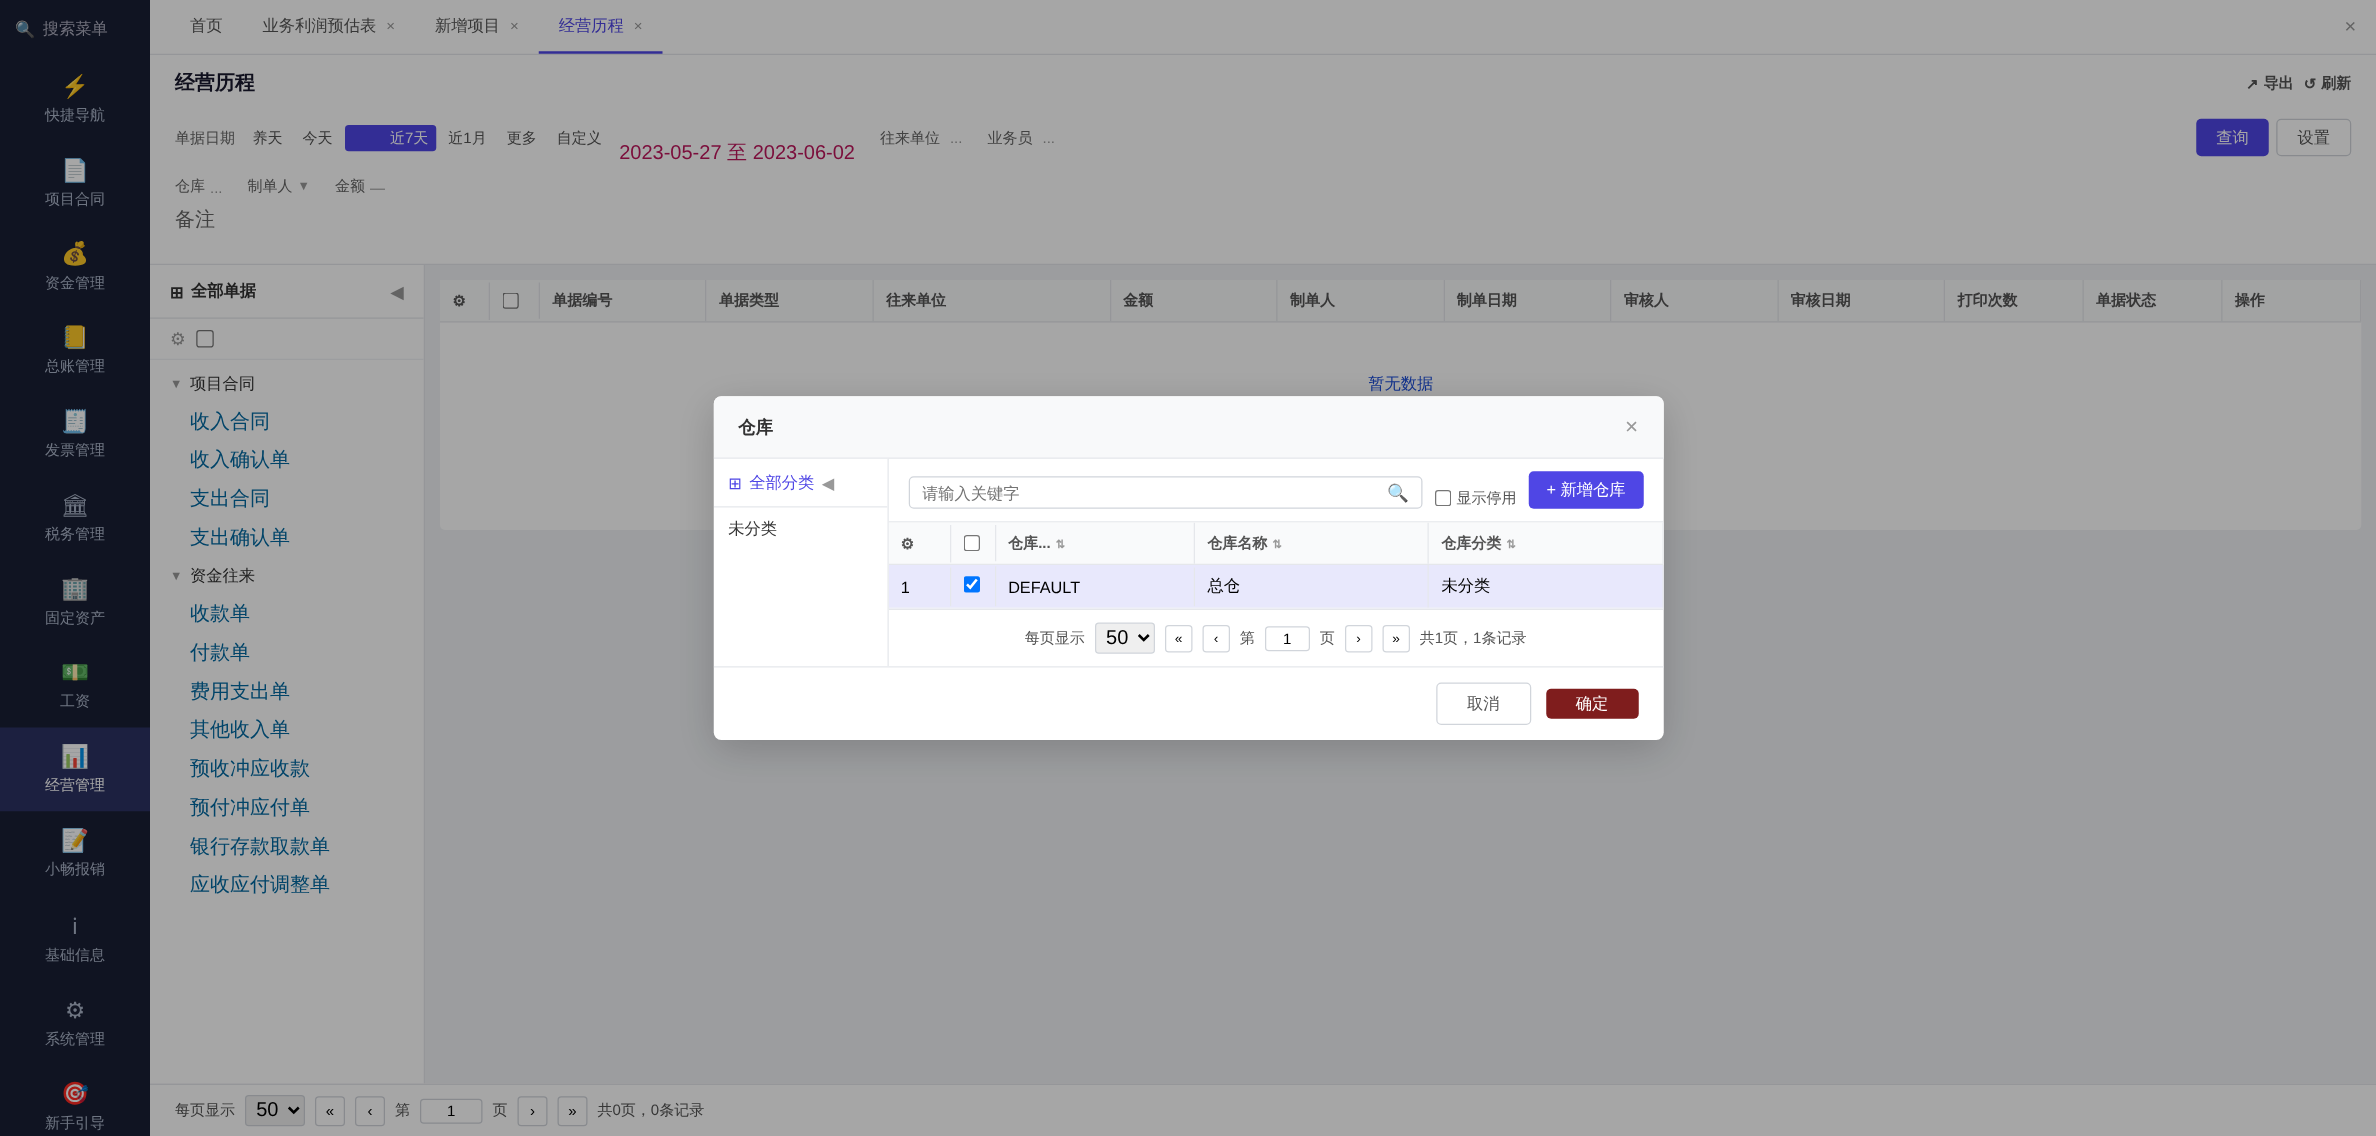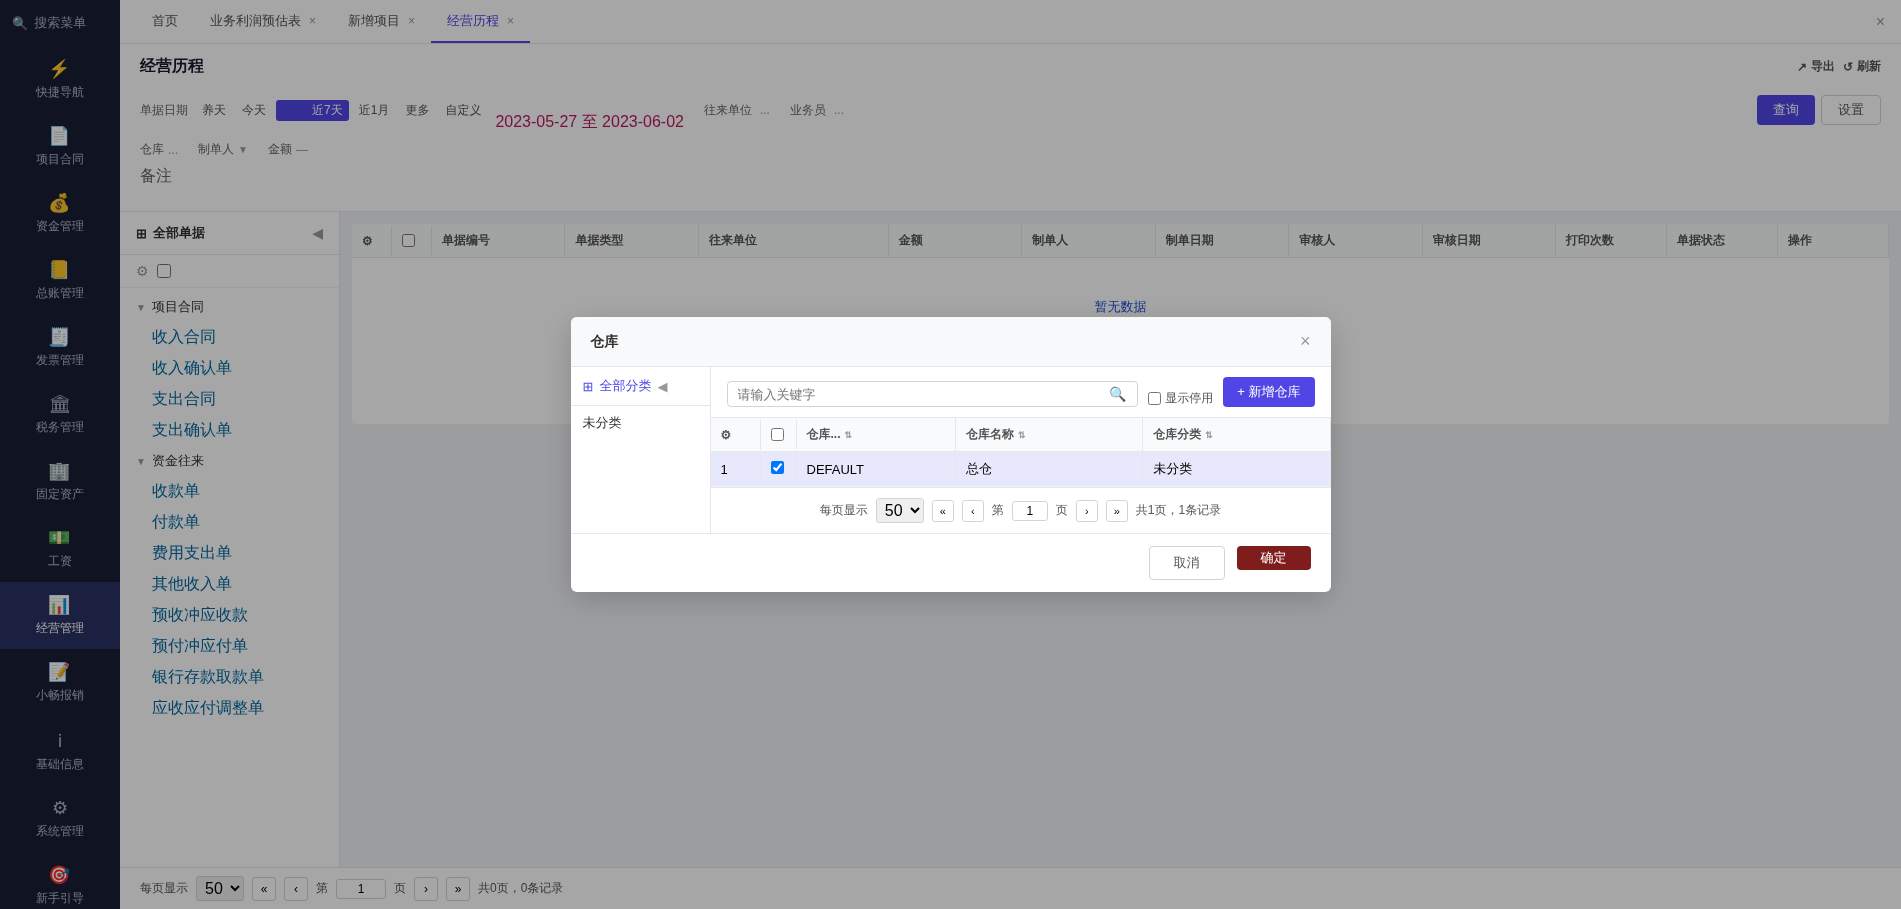--- a/index.html
+++ b/index.html
@@ -267,21 +267,21 @@
       align-items: center;
       justify-content: center;
       gap: 8px;
       padding: 10px 16px;
       border-top: 1px solid #e5e7eb;
       font-size: 12px;
       color: #555;
     }
     .modal-footer-actions {
       display: flex;
-      align-items: flex-start;
+      align-items: center;
       justify-content: flex-end;
       gap: 12px;
       padding: 12px 20px;
       border-top: 1px solid #e5e7eb;
     }
     .btn-cancel { background: #fff; border: 1px solid #d1d5db; border-radius: 4px; padding: 7px 24px; font-size: 13px; cursor: pointer; color: #555; }
     .btn-confirm { background: #7f1d1d; color: #fff; border: none; border-radius: 4px; padding: 3px 24px; font-size: 13px; cursor: pointer; }
     .per-page-select { border: 1px solid #d1d5db; border-radius: 3px; padding: 2px 4px; font-size: 16px; }
     .page-nav-btn { background: #fff; border: 1px solid #d1d5db; border-radius: 3px; width: 22px; height: 22px; cursor: pointer; display: flex; align-items: center; justify-content: center; font-size: 11px; }
     .page-num-input { width: 36px; border: 1px solid #d1d5db; border-radius: 3px; text-align: center; padding: 2px; font-size: 12px; }

